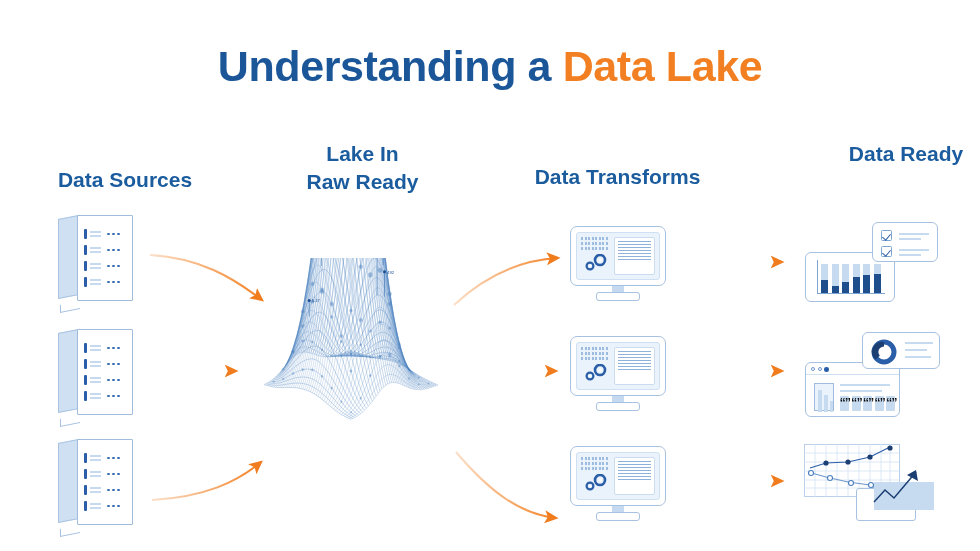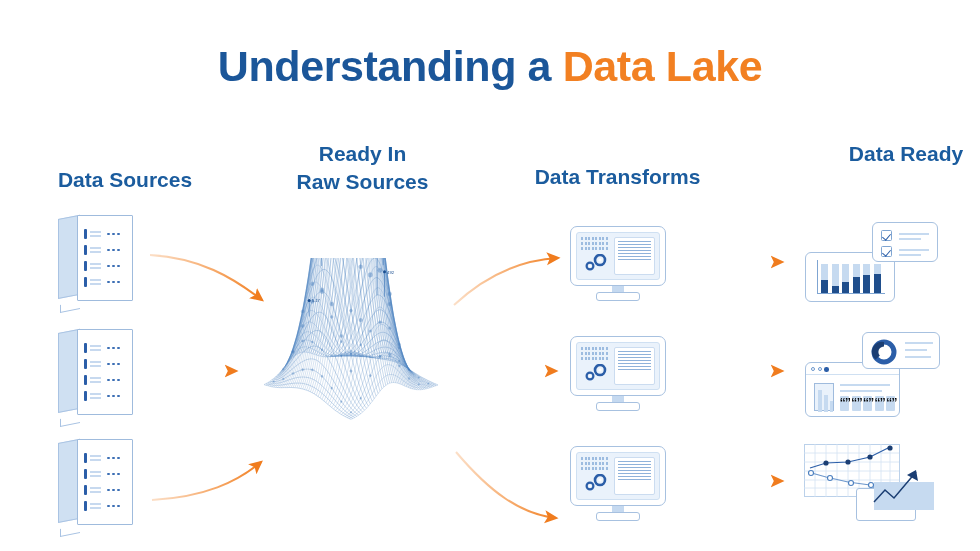--- a/index.html
+++ b/index.html
@@ -122,22 +122,22 @@
 <div class="stage">
 
   <div class="title">
     <span class="t-blue">Understanding a </span><span class="t-orange">Data Lake</span>
   </div>
 
   <div class="colhead" id="head-sources">
     <div>Data Sources</div>
   </div>
   <div class="colhead" id="head-raw">
-    <div>Ready In</div>
-    <div>Raw Sources</div>
+    <div>Lake In</div>
+    <div>Raw Ready</div>
   </div>
   <div class="colhead" id="head-transform">
     <div>Data Transforms</div>
   </div>
   <div class="colhead" id="head-ready">
     <div>Data Ready</div>
   </div>
 
   <div class="server" style="left:58px; top:213px;">
     <div class="side"></div>

